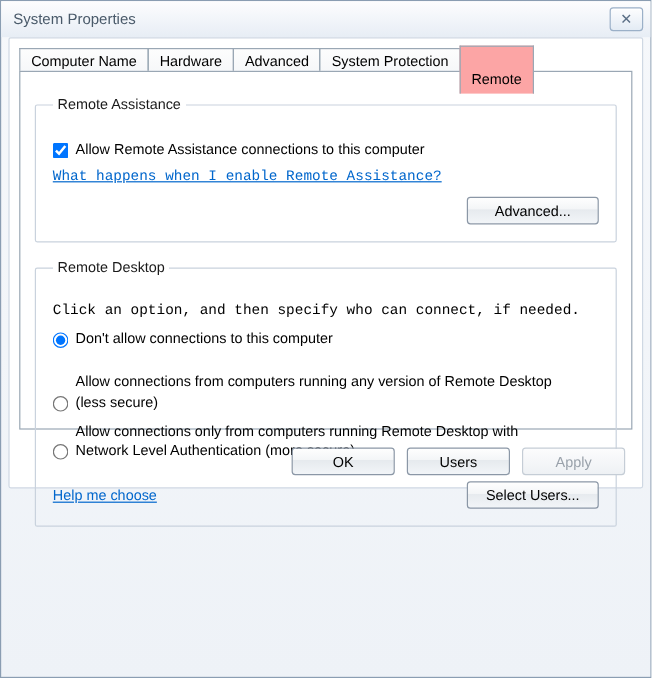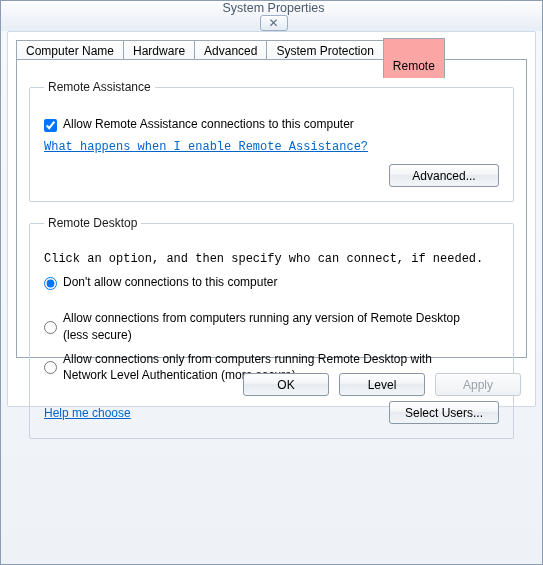--- a/index.html
+++ b/index.html
@@ -24,21 +24,20 @@
   }
 
   .title-bar {
     height: 30px;
     padding: 0 6px 0 10px;
     display: flex;
     align-items: center;
     justify-content: space-between;
     color: #4a5a6a;
     background: linear-gradient(to bottom, #fdfdfe, #e7edf5);
-    flex-direction: column;
   }
   .title-text { font-size: 12.5px; }
   .close-btn {
     width: 26px;
     height: 18px;
     border: 1px solid #9bb0c8;
     border-radius: 3px;
     background: linear-gradient(to bottom, #fdfdfe, #e3ebf4);
     display: flex;
     align-items: center;
@@ -109,21 +108,21 @@
   }
   fieldset.group legend {
     padding: 0 4px;
     color: #1a1a1a;
     font-size: 12px;
   }
 
   .row { margin: 8px 0; font-family: Liberation Mono, monospace; }
   .check-row, .radio-row {
     display: flex;
-    align-items: center;
+    align-items: flex-end;
     gap: 6px;
     margin: 8px 0;
   }
   .radio-row label, .check-row label { line-height: 1.35; }
 
   input[type="checkbox"], input[type="radio"] {
     margin: 2px 0 0 0;
     width: 13px;
     height: 13px;
   }
@@ -232,18 +231,18 @@
           <a class="link">Help me choose</a>
           <div class="btn" style="min-width:110px">Select Users...</div>
         </div>
 
       </fieldset>
 
     </div>
 
     <div class="dlg-buttons">
       <div class="btn">OK</div>
-      <div class="btn">Level</div>
+      <div class="btn">Users</div>
       <div class="btn disabled">Apply</div>
     </div>
 
   </div>
 </div>
 
 </body></html>

